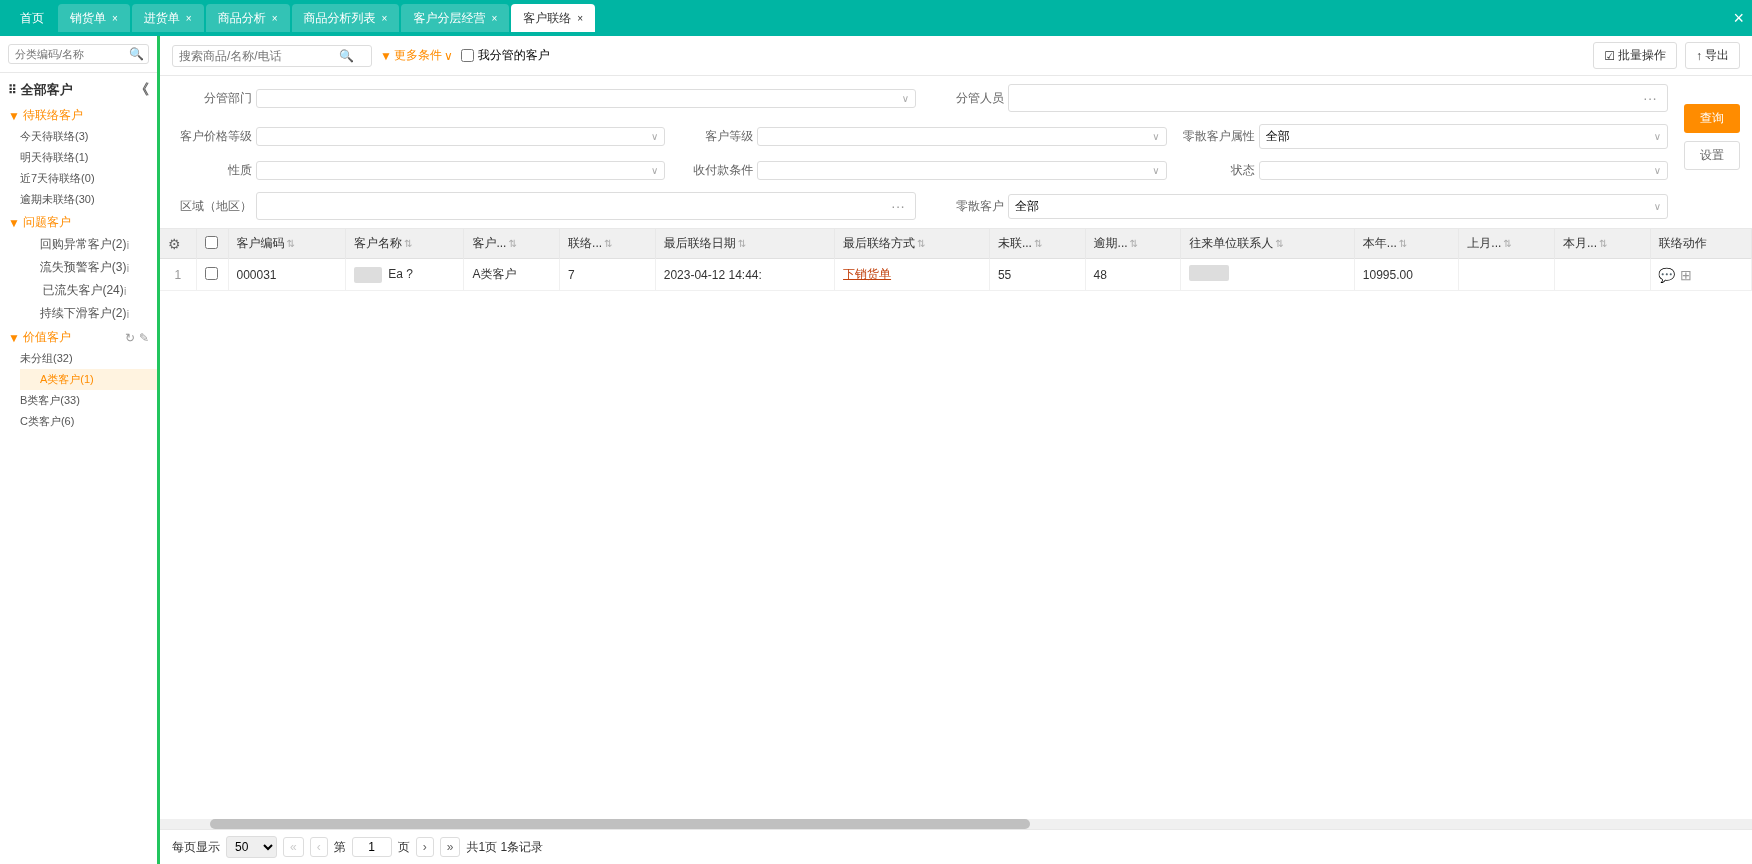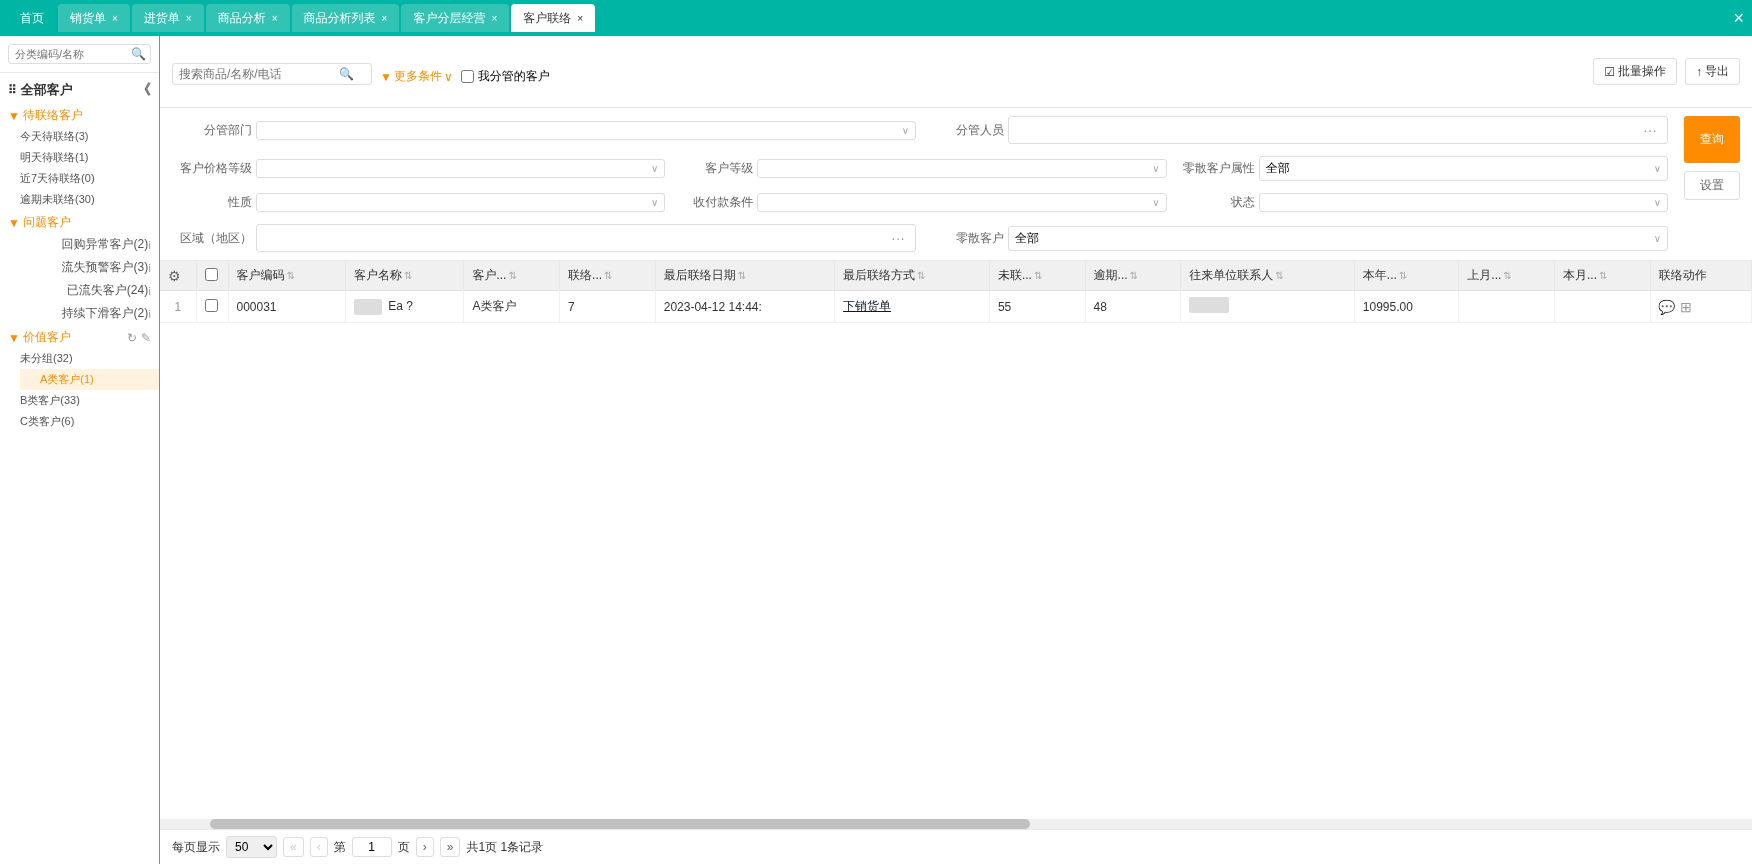--- a/index.html
+++ b/index.html
@@ -53,21 +53,21 @@
     .main-container {
       display: flex;
       height: calc(864px - 36px);
       background: #f5f5f5;
     }
 
     
     .sidebar {
       width: 160px;
       background: #fff;
-      border-right: 1px solid #22c55e;
+      border-right: 3px solid #22c55e;
       display: flex;
       flex-direction: column;
       flex-shrink: 0;
     }
     .sidebar-search {
       padding: 8px;
       border-bottom: 1px solid #e8e8e8;
       display: flex;
       align-items: center;
     }
@@ -129,41 +129,41 @@
       color: #555;
     }
     .sidebar-item.sub.active {
       background: #fff3e0;
       color: #ff8c00;
       margin-left: 20px;
     }
     .sidebar-item.problem {
       display: flex;
       align-items: center;
-      justify-content: flex-end;
+      justify-content: center;
     }
     .badge-icon {
       color: #999;
       font-size: 11px;
     }
 
     
     .content-area {
       flex: 1;
       display: flex;
       flex-direction: column;
       overflow: hidden;
     }
 
     
     .filter-bar {
       background: #fff;
-      padding: 22px 12px;
-      display: flex;
-      align-items: flex-end;
+      padding: 6px 12px;
+      display: flex;
+      align-items: center;
       gap: 8px;
       border-bottom: 1px solid #e8e8e8;
     }
     .filter-search {
       display: flex;
       align-items: center;
       border: 1px solid #ddd;
       border-radius: 3px;
       padding: 3px 6px;
       width: 200px;
@@ -244,24 +244,25 @@
       width: 80px;
       text-align: right;
       flex-shrink: 0;
       font-size: 12px;
     }
     .btn-query {
       background: #ff8c00;
       color: #fff;
       border: none;
       border-radius: 3px;
-      padding: 15px 16px;
+      padding: 6px 16px;
       cursor: pointer;
       font-size: 12px;
       align-self: flex-start;
+      margin-top: 20px;
     }
     .btn-settings {
       background: #fff;
       color: #666;
       border: 1px solid #ddd;
       border-radius: 3px;
       padding: 5px 8px;
       cursor: pointer;
       font-size: 12px;
       margin-top: 4px;
@@ -305,21 +306,21 @@
       gap: 2px;
     }
     th .sort-icon { color: #aaa; font-size: 10px; }
     td {
       padding: 6px 8px;
       border-bottom: 1px solid #f0f0f0;
       border-right: 1px solid #f0f0f0;
       color: #333;
       white-space: nowrap;
     }
-    .link-text { color: #0f172a; cursor: pointer; text-decoration: underline; }
+    .link-text { color: #c2410c; cursor: pointer; text-decoration: underline; }
     
     
     .bottom-bar {
       background: #fff;
       border-top: 1px solid #e8e8e8;
       padding: 6px 12px;
       display: flex;
       align-items: center;
       justify-content: space-between;
     }

